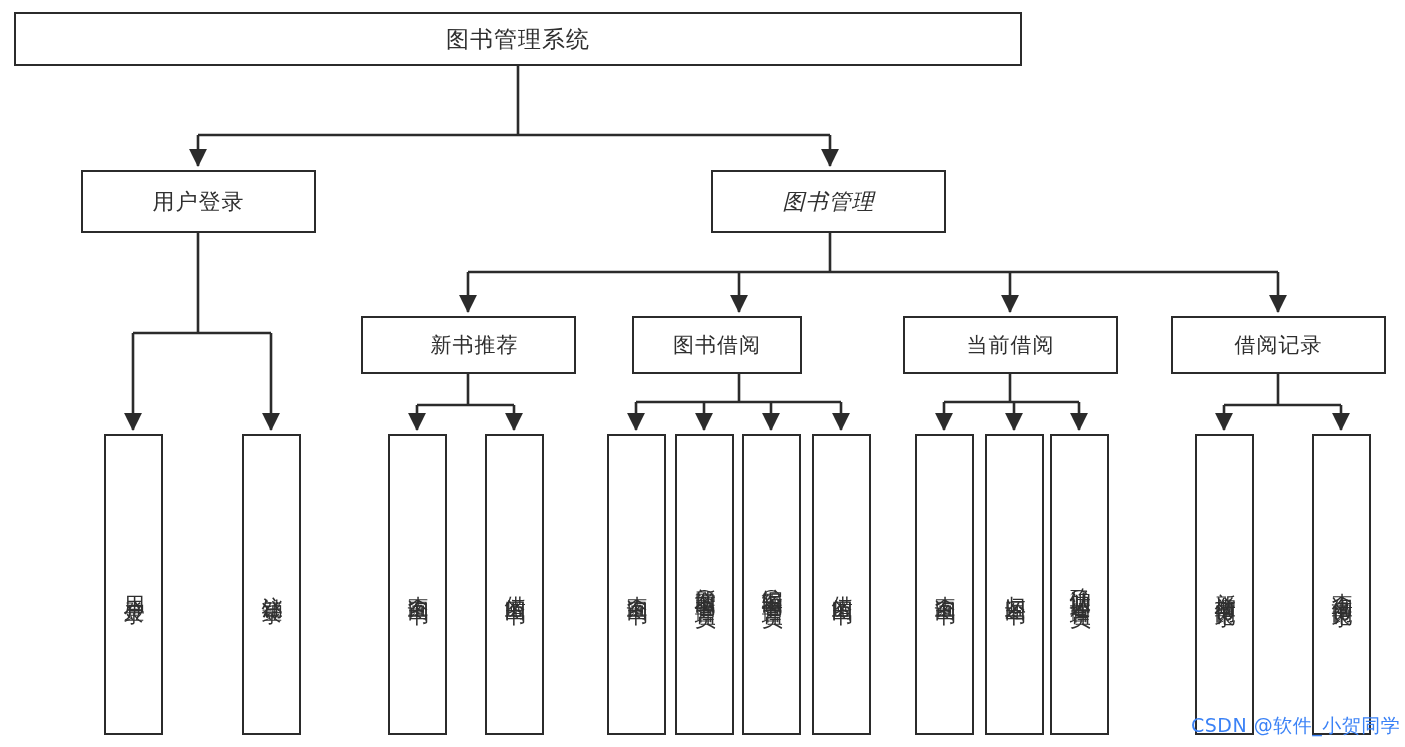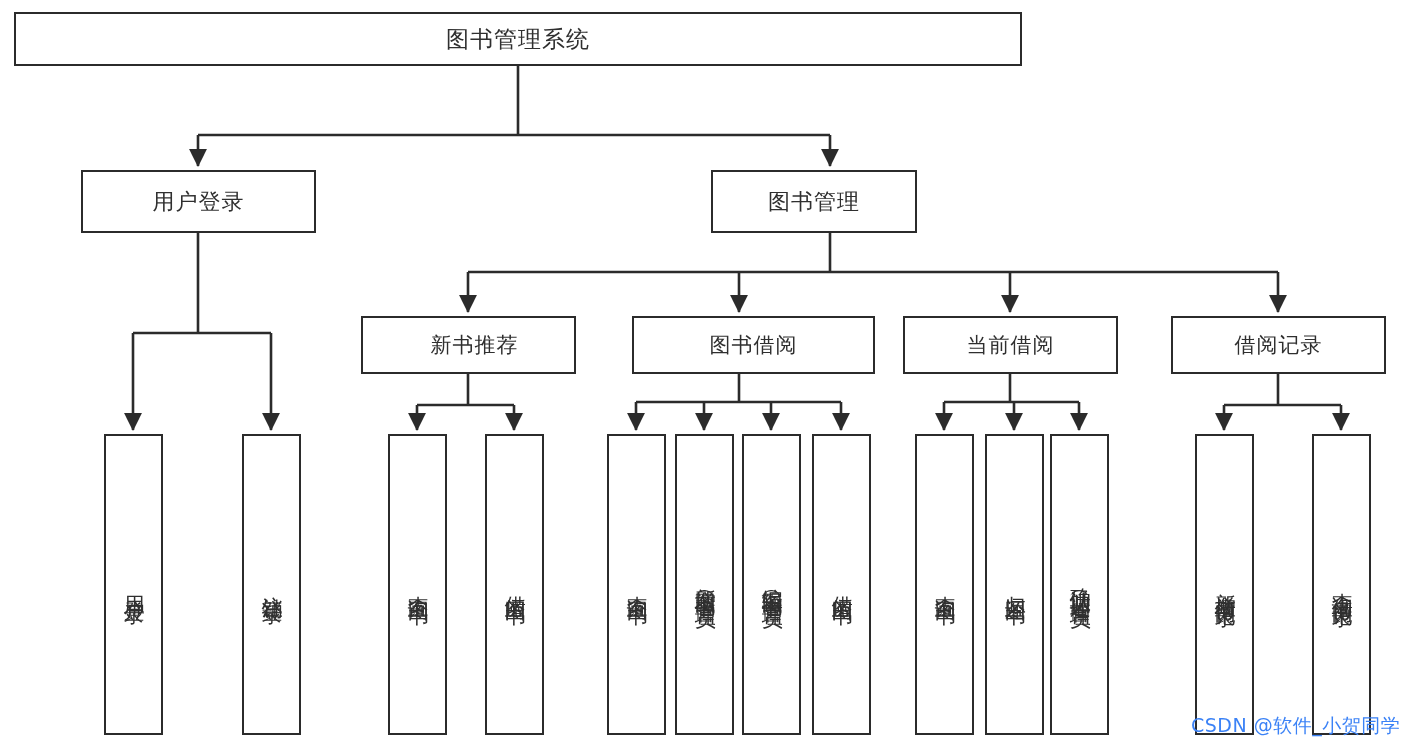--- a/index.html
+++ b/index.html
@@ -130,28 +130,28 @@
     </g>
   </svg>
 
   <div class="node node-root" style="left:14px; top:12px; width:1008px; height:54px;">
     <span class="htext">图书管理系统</span>
   </div>
 
   <div class="node node-l1" style="left:81px; top:170px; width:235px; height:63px;">
     <span class="htext">用户登录</span>
   </div>
-  <div class="node node-l1" style="left:711px; top:170px; width:206px; height:63px;">
+  <div class="node node-l1" style="left:711px; top:170px; width:235px; height:63px;font-style:italic;">
     <span class="htext">图书管理</span>
   </div>
 
   <div class="node node-l2" style="left:361px; top:316px; width:215px; height:58px;padding-left:12px;">
     <span class="htext">新书推荐</span>
   </div>
-  <div class="node node-l2" style="left:632px; top:316px; width:243px; height:58px;">
+  <div class="node node-l2" style="left:632px; top:316px; width:170px; height:58px;">
     <span class="htext">图书借阅</span>
   </div>
   <div class="node node-l2" style="left:903px; top:316px; width:215px; height:58px;">
     <span class="htext">当前借阅</span>
   </div>
   <div class="node node-l2" style="left:1171px; top:316px; width:215px; height:58px;">
     <span class="htext">借阅记录</span>
   </div>
 
   <div class="node node-leaf" style="left:104px; top:434px; width:59px; height:301px;">

